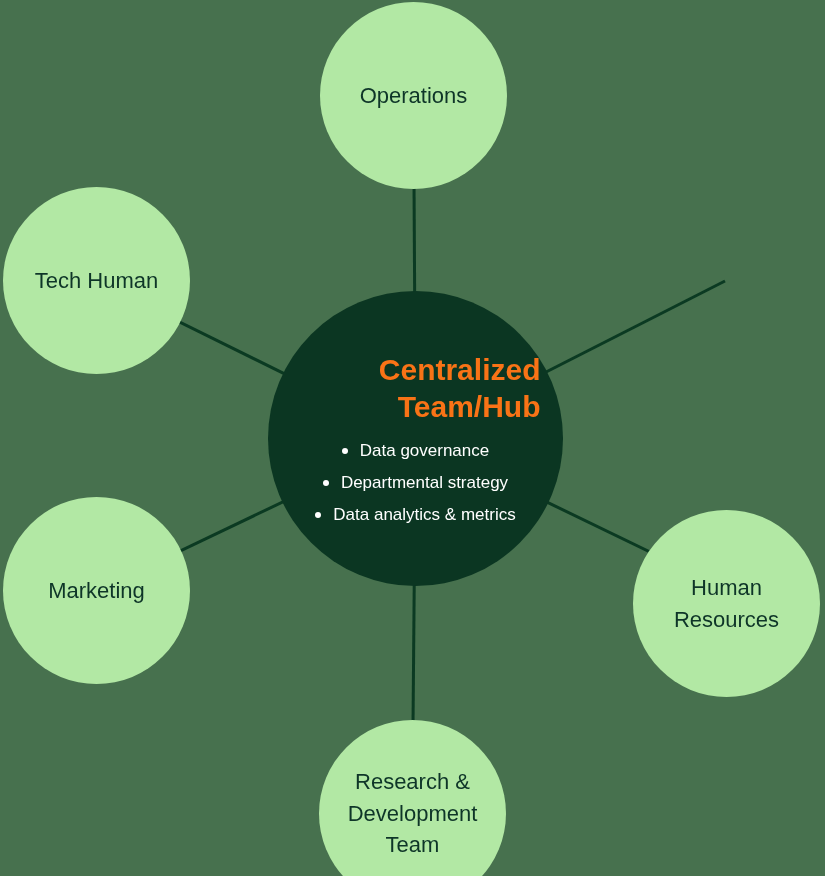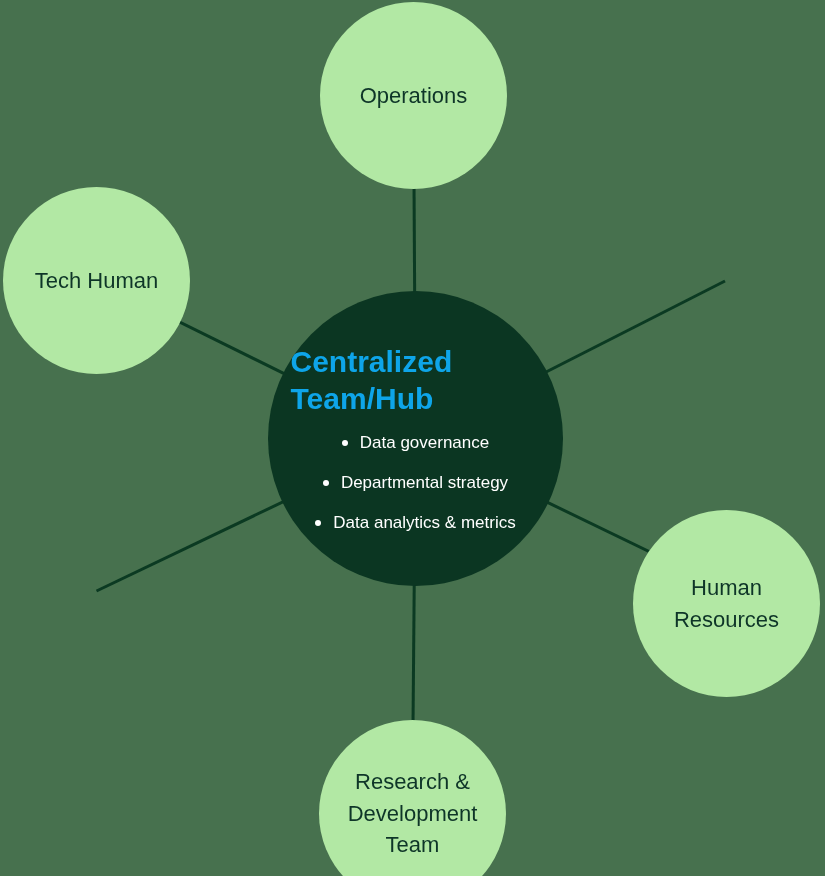--- a/index.html
+++ b/index.html
@@ -58,33 +58,33 @@
     height: 295px;
     border-radius: 50%;
     background: #0B3622;
     z-index: 3;
     display: flex;
     flex-direction: column;
     align-items: center;
     justify-content: center;
   }
   .hub-title {
-    color: #0ea5e9;
+    color: #f97316;
     font-size: 30px;
     font-weight: 600;
     line-height: 1.22;
-    text-align: left;
+    text-align: right;
     max-width: 250px;
     margin-bottom: 16px;
   }
   .hub-bullets {
     display: flex;
     flex-direction: column;
     align-items: center;
-    gap: 20px;
+    gap: 12px;
   }
   .bullet-row {
     display: flex;
     align-items: center;
     gap: 12px;
   }
   .bullet-dot {
     width: 6px;
     height: 6px;
     border-radius: 50%;
@@ -114,20 +114,23 @@
 
   <div class="node node-operations">
     <span class="node-label">Operations</span>
   </div>
 
   <div class="node node-tech-sales">
     <span class="node-label">Tech Human</span>
   </div>
 
 
+  <div class="node node-marketing">
+    <span class="node-label">Marketing</span>
+  </div>
 
   <div class="node node-human-resources">
     <span class="node-label">Human Resources</span>
   </div>
 
   <div class="node node-research">
     <span class="node-label">Research &amp; Development Team</span>
   </div>
 
   <div class="hub">

